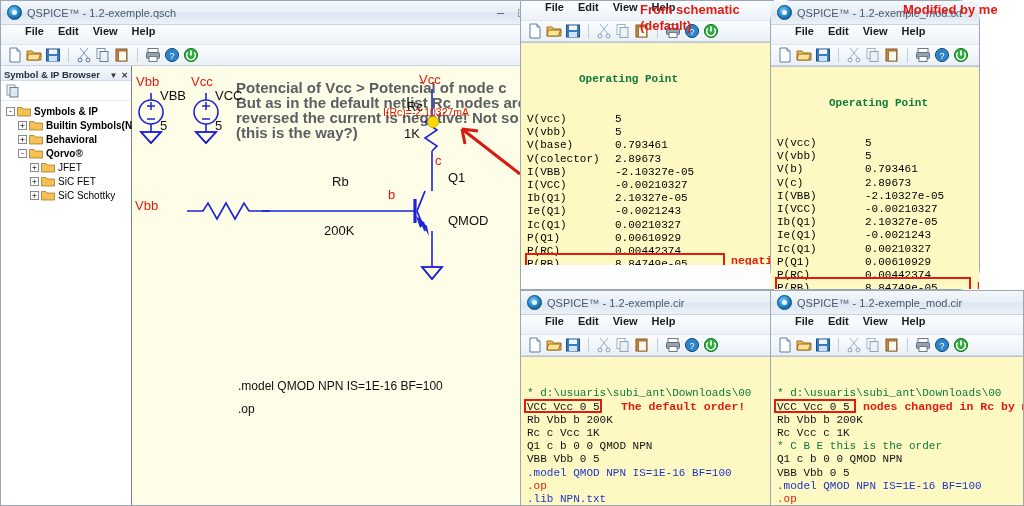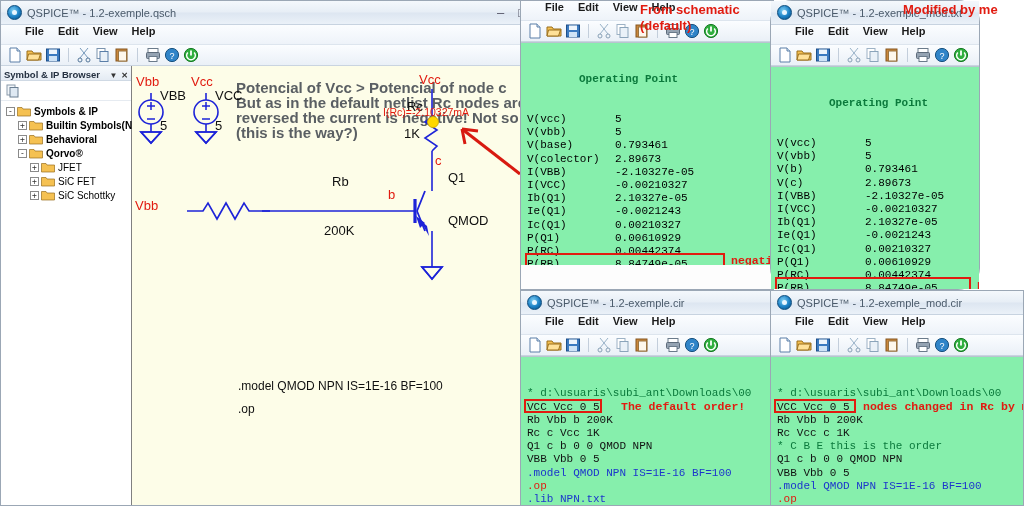--- a/index.html
+++ b/index.html
@@ -78,21 +78,21 @@
     position:absolute; font-size:15px; font-weight:bold; color:#5a5f63; line-height:15px;
     white-space:nowrap;
   }
   .schem-text { position:absolute; font-size:12px; color:#101010; white-space:nowrap; }
   .lbl-red { position:absolute; font-size:13px; color:#e11b10; white-space:nowrap; font-family:"Liberation Sans",sans-serif;}
   .lbl-blk { position:absolute; font-size:13px; color:#101010; white-space:nowrap; }
   .lbl-probe{ position:absolute; font-size:10.5px; color:#e11b10; white-space:nowrap; }
 
   
   .txtarea {
-    background:#86efac; font-family:"Liberation Mono","DejaVu Sans Mono",monospace;
+    background:#fef9c3; font-family:"Liberation Mono","DejaVu Sans Mono",monospace;
     font-size:11px; line-height:13.2px; padding:4px 0 0 6px; height:calc(100% - 65px);
     overflow:hidden; position:relative; white-space:pre; border-top:1px solid #b9c4d0;
   }
   .opline { display:block; }
   .opname { display:inline-block; width:88px; }
   .op-title { color:#0b7a3c; font-weight:bold; }
   .highlight-box {
     position:absolute; border:2px solid #e11b10; pointer-events:none;
   }
   .side-note { position:absolute; font-size:11.5px; font-weight:bold; color:#e11b10; white-space:nowrap; }

